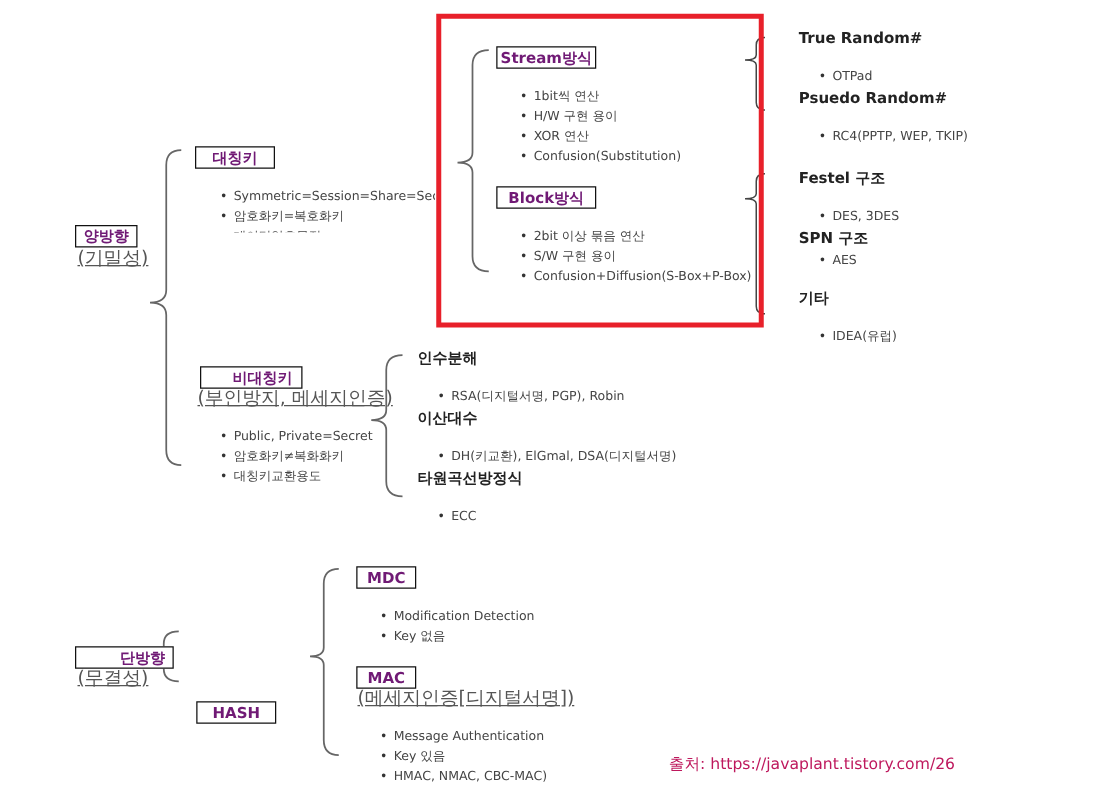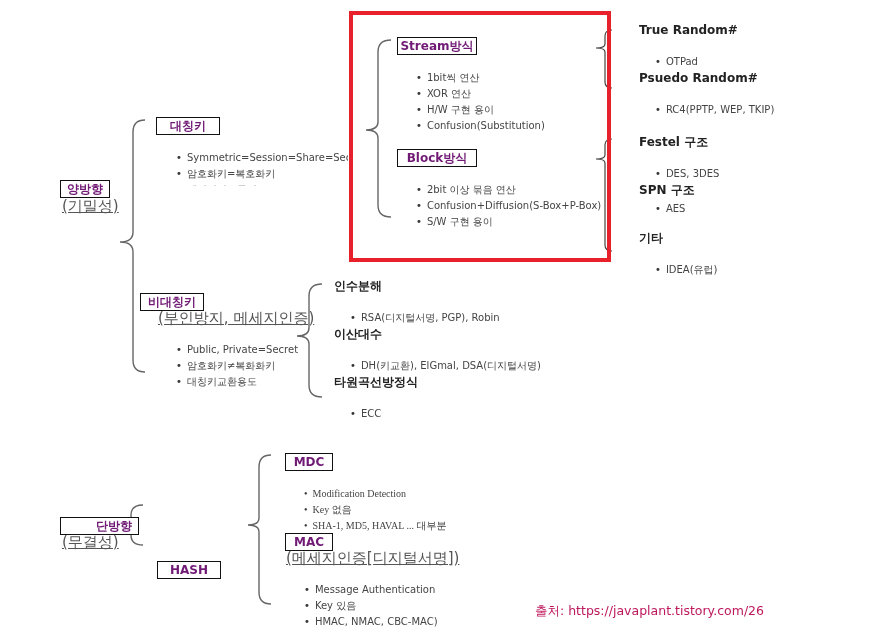--- a/index.html
+++ b/index.html
@@ -52,30 +52,30 @@
   <ul class="bullets" style="left:0;top:0;">
     <li>Symmetric=Session=Share=Secret</li>
     <li>암호화키=복호화키</li>
     <li>데이터암호목적</li>
   </ul>
 </div>
 
 <div class="boxlabel" style="left:397px;top:37px;width:78px;">Stream방식</div>
 <ul class="bullets" style="left:400px;top:54px;">
   <li>1bit씩 연산</li>
+  <li>H/W 구현 용이</li>
   <li>XOR 연산</li>
-  <li>H/W 구현 용이</li>
   <li>Confusion(Substitution)</li>
 </ul>
 
 <div class="boxlabel" style="left:397px;top:149px;width:78px;">Block방식</div>
 <ul class="bullets" style="left:400px;top:166px;">
   <li>2bit 이상 묶음 연산</li>
+  <li>S/W 구현 용이</li>
   <li>Confusion+Diffusion(S-Box+P-Box)</li>
-  <li>S/W 구현 용이</li>
 </ul>
 
 <div class="heading" style="left:639px;top:22px;">True Random#</div>
 <ul class="bullets" style="left:639px;top:38px;">
   <li>OTPad</li>
 </ul>
 <div class="heading" style="left:639px;top:70px;">Psuedo Random#</div>
 <ul class="bullets" style="left:639px;top:86px;text-align:center;">
   <li>RC4(PPTP, WEP, TKIP)</li>
 </ul>
@@ -86,21 +86,21 @@
 </ul>
 <div class="heading" style="left:639px;top:182px;">SPN 구조</div>
 <ul class="bullets" style="left:639px;top:185px;">
   <li>AES</li>
 </ul>
 <div class="heading" style="left:639px;top:230px;">기타</div>
 <ul class="bullets" style="left:639px;top:246px;">
   <li>IDEA(유럽)</li>
 </ul>
 
-<div class="boxlabel" style="left:140px;top:293px;width:62px;">비대칭키</div>
+<div class="boxlabel" style="left:160px;top:293px;width:62px;padding-left:18px;">비대칭키</div>
 <div class="sub" style="left:158px;top:310px;">(부인방지, 메세지인증)</div>
 <ul class="bullets" style="left:160px;top:326px;">
   <li>Public, Private=Secret</li>
   <li>암호화키≠복화화키</li>
   <li>대칭키교환용도</li>
 </ul>
 
 <div class="heading" style="left:334px;top:278px;">인수분해</div>
 <ul class="bullets" style="left:334px;top:294px;">
   <li>RSA(디지털서명, PGP), Robin</li>
@@ -113,24 +113,23 @@
 <ul class="bullets" style="left:334px;top:390px;">
   <li>ECC</li>
 </ul>
 
 <div class="boxlabel" style="left:60px;top:517px;width:48px;padding-left:29px;">단방향</div>
 <div class="sub" style="left:62px;top:534px;">(무결성)</div>
 
 <div class="boxlabel" style="left:157px;top:517px;width:62px;margin-top:44px;">HASH</div>
 
 <div class="boxlabel" style="left:285px;top:453px;width:46px;">MDC</div>
-<ul class="bullets" style="left:288px;top:470px;font-family:Liberation Serif, serif;">
+<ul class="bullets" style="left:288px;top:470px;">
   <li>Modification Detection</li>
   <li>Key 없음</li>
-  <li>SHA-1, MD5, HAVAL ... 대부분</li>
 </ul>
 
 <div class="boxlabel" style="left:285px;top:533px;width:46px;">MAC</div>
 <div class="sub" style="left:286px;top:550px;">(메세지인증[디지털서명])</div>
 <ul class="bullets" style="left:288px;top:566px;">
   <li>Message Authentication</li>
   <li>Key 있음</li>
   <li>HMAC, NMAC, CBC-MAC)</li>
 </ul>
 

